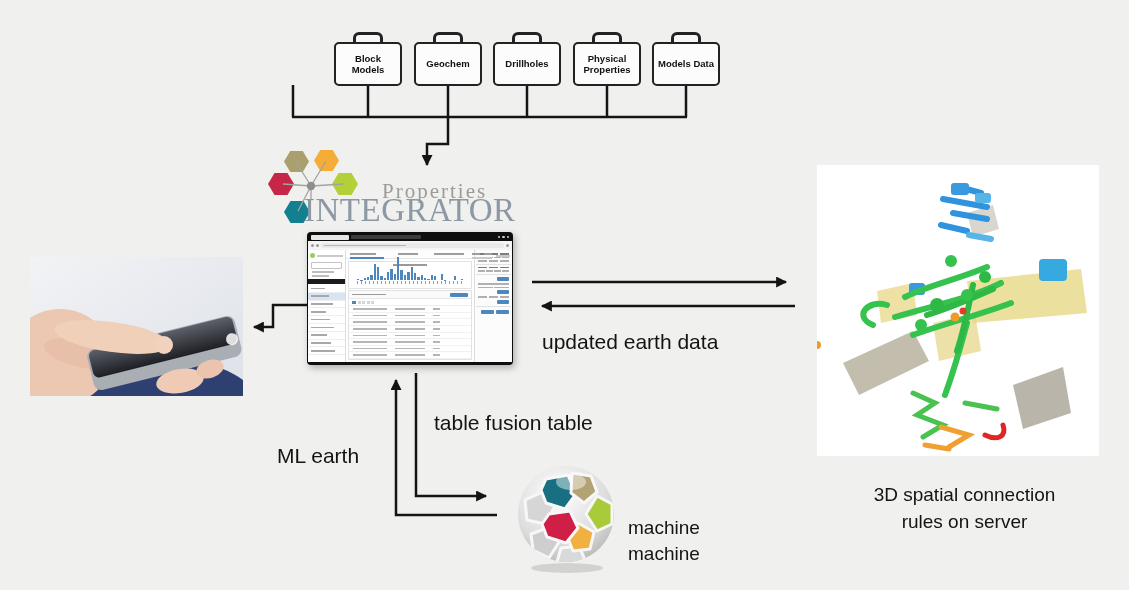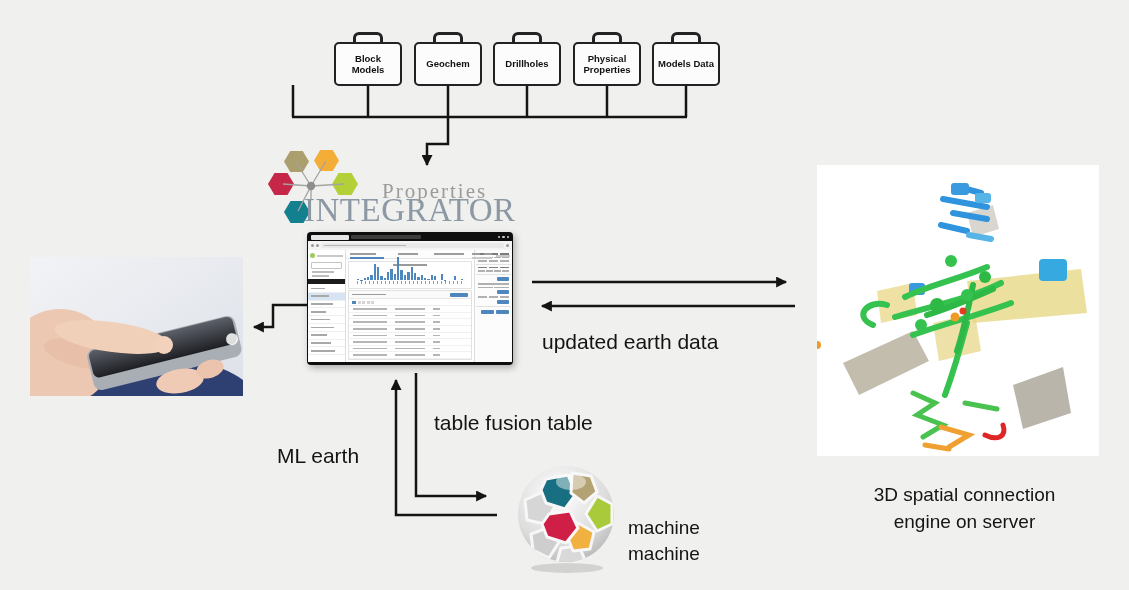--- a/index.html
+++ b/index.html
@@ -450,21 +450,21 @@
         <path d="M96,228 l22,10 -18,12 26,10 -20,12" stroke="#49c24f"></path>
         <path d="M124,262 l28,8 -20,12" stroke="#f0a030"></path>
         <path d="M148,238 l32,6" stroke="#49c24f"></path>
         <path d="M168,270 c12,6 22,2 18,-10" stroke="#e02525"></path>
         <path d="M108,280 l24,4" stroke="#f0a030"></path>
       </g>
     </svg>
   </div>
   <div class="caption-center" style="left:832px;top:481px;width:265px">
     <div>3D spatial connection</div>
-    <div>engine on server</div>
+    <div>rules on server</div>
   </div>
 
   <div class="mlball">
     <svg width="106" height="112" viewBox="0 0 106 112">
       <defs>
         <radialGradient id="ballG" cx="0.42" cy="0.3" r="0.85">
           <stop offset="0" stop-color="#ffffff"></stop>
           <stop offset="0.6" stop-color="#dcdcdc"></stop>
           <stop offset="1" stop-color="#a8a8a8"></stop>
         </radialGradient>

